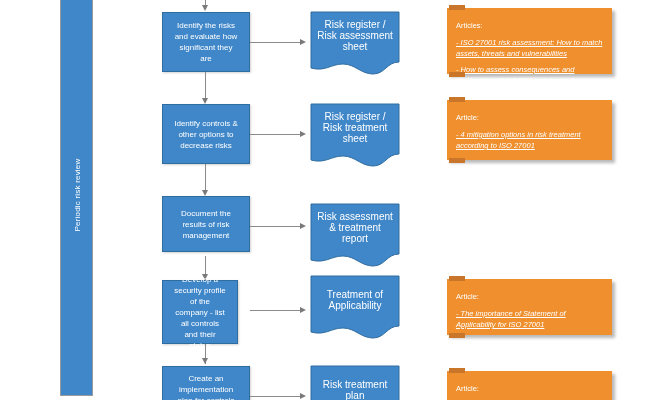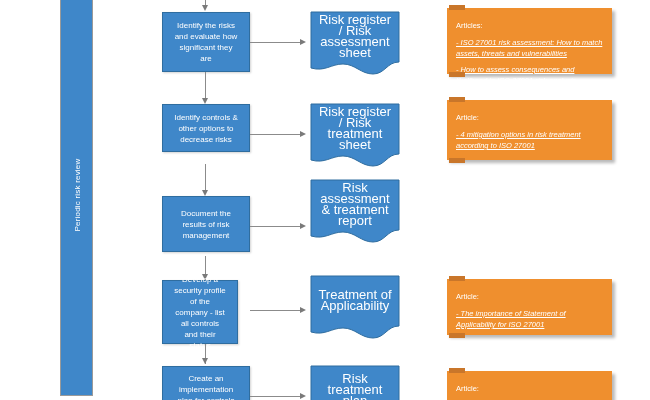--- a/index.html
+++ b/index.html
@@ -49,21 +49,21 @@
     box-shadow:1px 1px 2px rgba(0,0,0,.18);
   }
 
   
   .doc{position:absolute;}
   .doc svg{position:absolute;left:0;top:0;overflow:visible;}
   .doc .doc-text{
     position:absolute;left:0;top:0;right:0;
     height:74%;
     display:flex;align-items:center;justify-content:center;
-    color:#ffffff;font-size:13px;line-height:11px;text-align:center;
+    color:#ffffff;font-size:10px;line-height:11px;text-align:center;
     padding:17px 6px;box-sizing:border-box;
   }
 
   
   .conn{position:absolute;background:#8b8b8b;}
   .conn-h{height:1px;}
   .conn-v{width:1px;}
   .arrow-r{
     position:absolute;width:0;height:0;
     border-top:3.5px solid transparent;
@@ -126,21 +126,21 @@
   <div class="doc" style="left:311px;top:12px;width:88px;height:64px;">
     <svg width="88" height="64" viewBox="0 0 88 64" preserveAspectRatio="none">
       <path d="M0,0 H88 V50 C76,50 74,62 62,62 C50,62 44,52 32,52 C20,52 14,60 0,56 Z" fill="#3f87c9" stroke="#2f6d9f" stroke-width="1"></path>
     </svg>
     <div class="doc-text">Risk register / Risk assessment sheet</div>
   </div>
 
   <div class="conn conn-v" style="left:205px;top:72px;height:28px;"></div>
   <div class="arrow-d" style="left:202px;top:98px;"></div>
 
-  <div class="proc" style="left:162px;top:104px;width:88px;height:48px;">
+  <div class="proc" style="left:162px;top:104px;width:88px;height:60px;">
     <span>Identify controls &amp; other options to decrease risks</span>
   </div>
 
   <div class="conn conn-h" style="left:250px;top:134px;width:52px;"></div>
   <div class="arrow-r" style="left:300px;top:130.5px;"></div>
 
   <div class="doc" style="left:311px;top:104px;width:88px;height:64px;">
     <svg width="88" height="64" viewBox="0 0 88 64" preserveAspectRatio="none">
       <path d="M0,0 H88 V50 C76,50 74,62 62,62 C50,62 44,52 32,52 C20,52 14,60 0,56 Z" fill="#3f87c9" stroke="#2f6d9f" stroke-width="1"></path>
     </svg>
@@ -150,21 +150,21 @@
   <div class="conn conn-v" style="left:205px;top:164px;height:28px;"></div>
   <div class="arrow-d" style="left:202px;top:190px;"></div>
 
   <div class="proc" style="left:162px;top:196px;width:88px;height:56px;">
     <span>Document the results of risk management</span>
   </div>
 
   <div class="conn conn-h" style="left:250px;top:226px;width:52px;"></div>
   <div class="arrow-r" style="left:300px;top:222.5px;"></div>
 
-  <div class="doc" style="left:311px;top:180px;width:88px;height:64px;">
+  <div class="doc" style="left:311px;top:204px;width:88px;height:64px;">
     <svg width="88" height="64" viewBox="0 0 88 64" preserveAspectRatio="none">
       <path d="M0,0 H88 V50 C76,50 74,62 62,62 C50,62 44,52 32,52 C20,52 14,60 0,56 Z" fill="#3f87c9" stroke="#2f6d9f" stroke-width="1"></path>
     </svg>
     <div class="doc-text">Risk assessment &amp; treatment report</div>
   </div>
 
   <div class="conn conn-v" style="left:205px;top:256px;height:24px;"></div>
   <div class="arrow-d" style="left:202px;top:274px;"></div>
 
   <div class="proc" style="left:162px;top:280px;width:76px;height:64px;">

